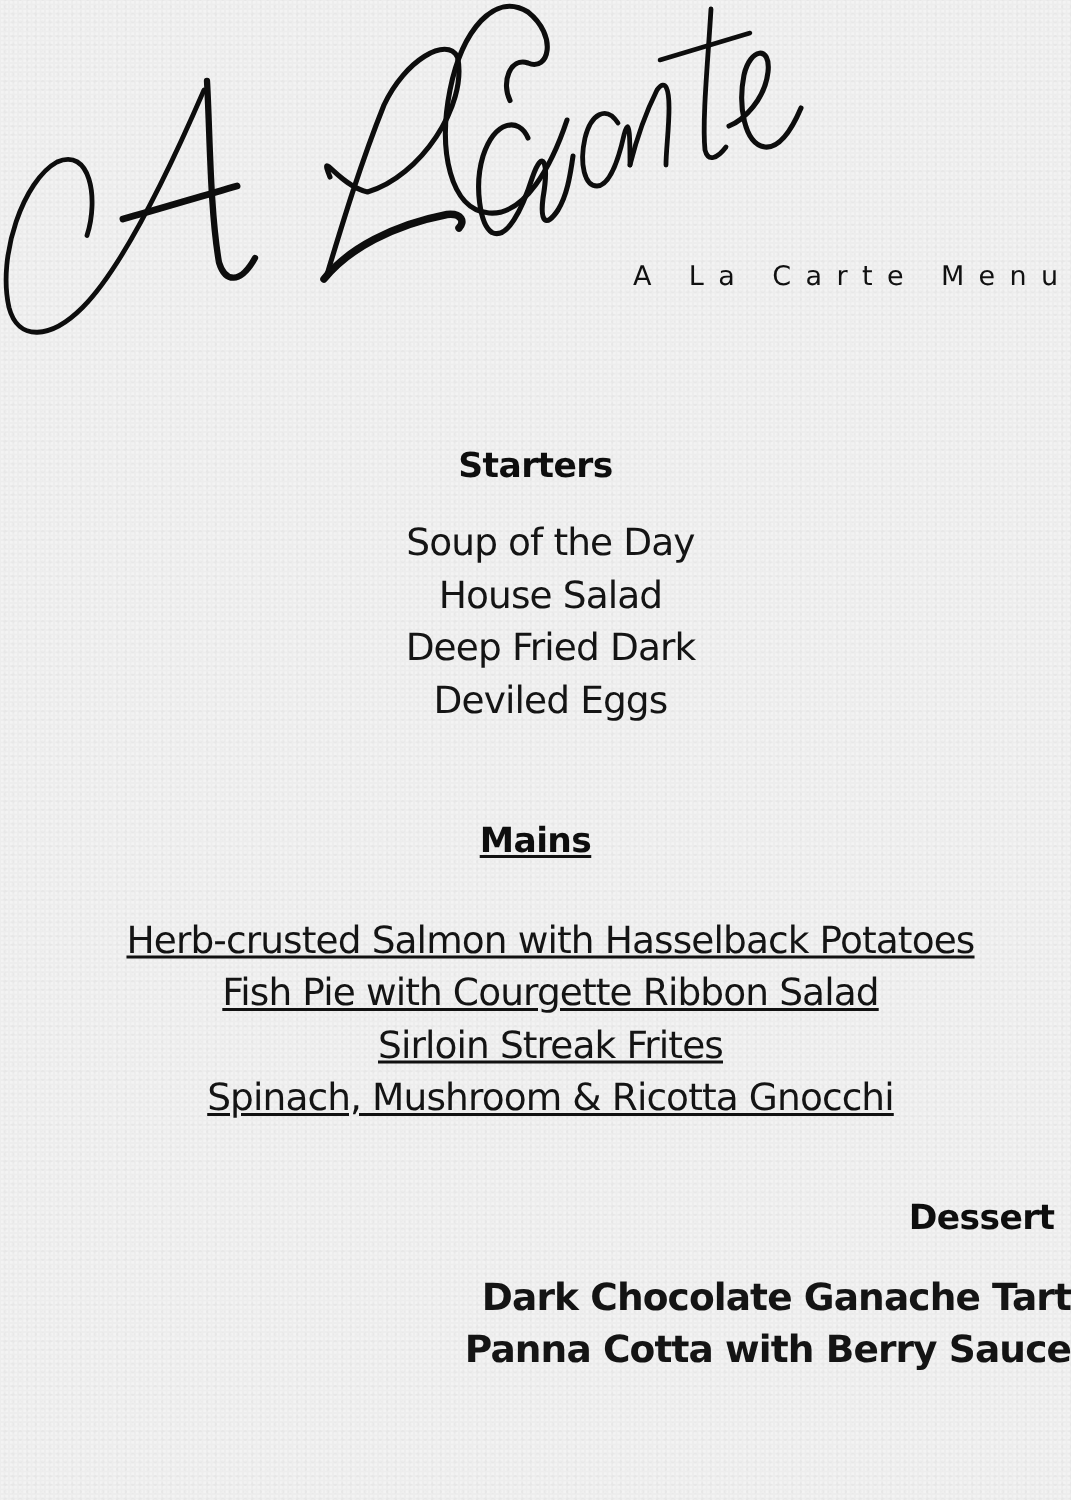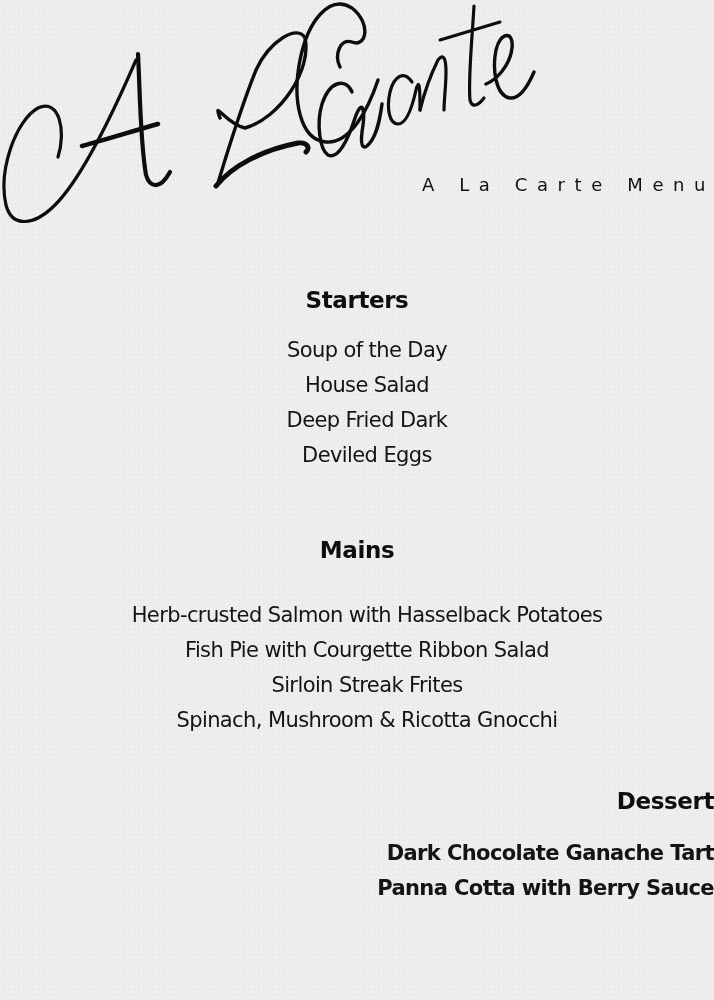--- a/index.html
+++ b/index.html
@@ -59,41 +59,41 @@
       position: absolute;
       left: 0;
       width: 714px;
       text-align: center;
     }
     .section-heading {
       font-family: "DejaVu Sans", sans-serif;
       font-weight: 700;
       font-size: 23px;
       letter-spacing: -0.4px;
-      margin: 0;
+      margin: 11px;
       line-height: 30px;
       color: #0e0e0e;
     }
     .item-list {
       list-style: none;
       margin: 0;
       padding: 0;
     }
     .item-list li {
       font-family: "DejaVu Sans", sans-serif;
-      font-size: 21px;
+      font-size: 25px;
       letter-spacing: -0.6px;
       line-height: 35px;
       color: #141414;
       white-space: nowrap;
       padding-left: 20px;
     }
     #sec-starters { top: 285px; }
     #sec-starters .item-list { margin-top: 18px; }
-    #sec-mains { top: 535px; }
+    #sec-mains { top: 535px; text-decoration: underline; }
     #sec-mains .item-list { margin-top: 33px; }
     #sec-dessert { top: 786px; text-align: right; }
     #sec-dessert .item-list { margin-top: 20px; font-weight: bold; }
   </style>
 </head>
 <body>
 
 <div class="page">
 
   <div class="script-title" role="img" aria-label="A La Carte">

